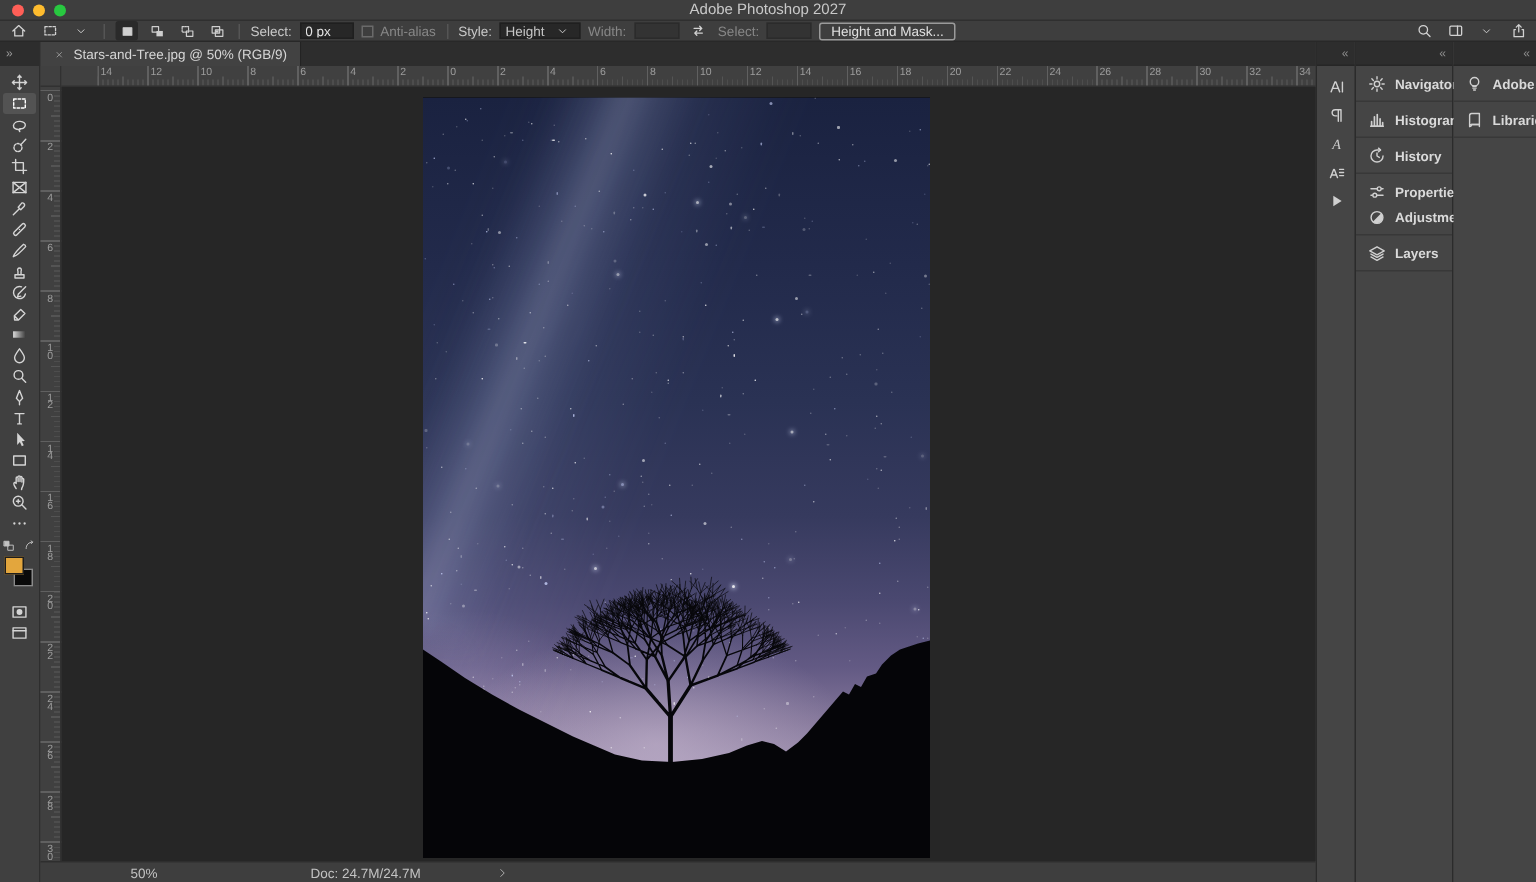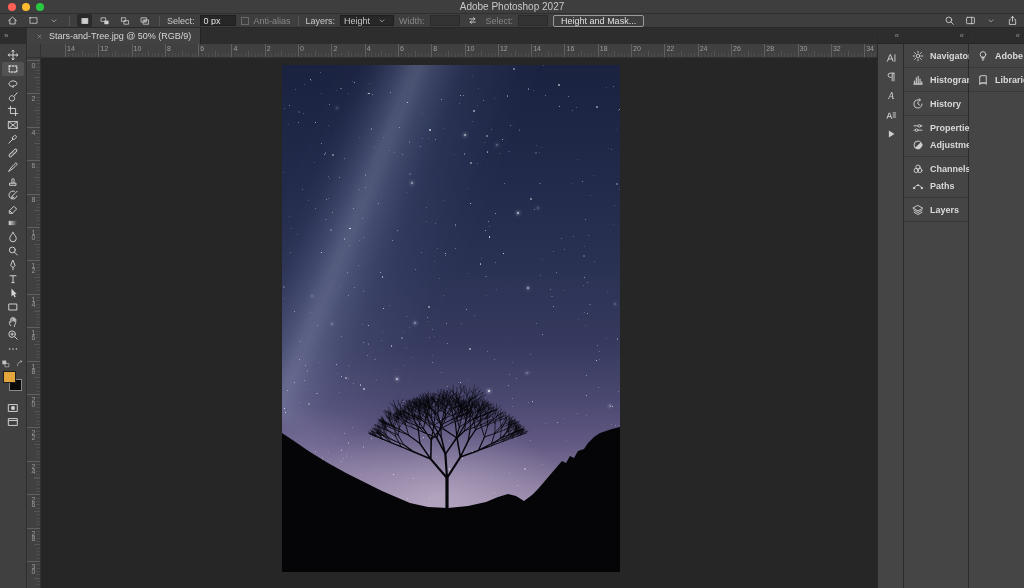--- a/index.html
+++ b/index.html
@@ -165,21 +165,21 @@
           <rect x="5" y="5.5" width="7" height="6"></rect>
           <rect x="5.5" y="6" width="2.5" height="2" fill="currentColor" stroke="none"></rect>
         </svg>
       </span>
     <span class="osep"></span>
     <span class="olabel">Select:</span>
     <input class="oinput" style="width: 36px;" value="0 px">
     <span class="ocheck"></span>
     <span class="olabel dim">Anti-alias</span>
     <span class="osep"></span>
-    <span class="olabel">Layers:</span>
+    <span class="olabel">Style:</span>
     <span class="odrop">
       <span>Height</span>
       <span class="oicon small">
           <svg viewBox="0 0 14 14" fill="none" stroke="currentColor" stroke-width="1.1" stroke-linecap="round" stroke-linejoin="round">
             <path d="M3.5 5 7 8.5 10.5 5"></path>
           </svg>
         </span>
     </span>
     <span class="olabel dim">Width:</span>
     <input class="oinput dis" style="width: 30px;" value="">
@@ -882,20 +882,29 @@
                 <path d="M132.0 387.1L119.2 381.8M132.0 387.1L121.5 379.6M138.0 378.6L126.6 370.2M138.0 378.6L136.3 364.8M149.2 374.9L141.4 363.7M149.2 374.9L151.9 360.5M149.2 374.9L158.7 363.8M154.8 372.8L141.9 367.5M154.8 372.8L148.1 361.7M154.8 372.8L159.3 359.7M159.3 372.4L152.4 361.6M159.3 372.4L158.7 360.1M173.3 374.7L177.4 362.4M173.3 374.7L182.6 365.8M175.0 372.9L163.0 365.1M175.0 372.9L173.4 358.0M175.0 372.9L182.8 360.1M186.2 375.9L188.4 362.7M186.2 375.9L193.5 364.8M196.4 385.4L202.5 372.1M196.4 385.4L209.4 378.7M196.4 385.4L209.4 380.7" stroke="#07070b" stroke-width="1.2" stroke-linecap="round" fill="none"></path>
                 <path d="M119.2 381.8L108.8 377.5M119.2 381.8L108.7 377.5M119.2 381.8L113.6 371.3M121.5 379.6L112.3 375.8M121.5 379.6L116.0 370.0M126.6 370.2L116.5 366.1M126.6 370.2L117.9 364.4M126.6 370.2L123.3 358.6M136.3 364.8L132.1 354.7M136.3 364.8L138.3 354.8M141.4 363.7L131.1 359.4M141.4 363.7L135.8 354.9M141.4 363.7L144.0 352.4M151.9 360.5L147.3 350.1M151.9 360.5L153.1 349.6M151.9 360.5L162.3 353.2M158.7 363.8L163.4 354.0M158.7 363.8L168.5 358.4M141.9 367.5L131.6 363.2M141.9 367.5L135.1 359.6M148.1 361.7L139.2 354.6M148.1 361.7L145.2 350.6M159.3 359.7L155.8 349.7M159.3 359.7L161.7 348.1M159.3 359.7L169.1 354.9M152.4 361.6L145.3 353.5M152.4 361.6L149.4 352.2M158.7 360.1L155.5 350.2M158.7 360.1L163.2 350.6M177.4 362.4L174.9 352.9M177.4 362.4L179.4 352.6M177.4 362.4L186.4 355.9M182.6 365.8L184.0 355.3M182.6 365.8L190.5 359.1M182.6 365.8L191.9 362.4M163.0 365.1L152.5 360.8M163.0 365.1L155.8 355.2M173.4 358.0L170.1 347.0M173.4 358.0L176.6 346.0M182.8 360.1L185.0 347.2M182.8 360.1L192.8 353.1M188.4 362.7L188.0 351.8M188.4 362.7L194.4 353.8M193.5 364.8L191.4 354.1M193.5 364.8L198.3 356.0M193.5 364.8L203.2 360.5M202.5 372.1L198.8 360.4M202.5 372.1L205.7 360.8M202.5 372.1L213.5 368.1M209.4 378.7L213.0 367.5M209.4 378.7L220.3 372.5M209.4 378.7L219.8 374.9M209.4 380.7L218.5 372.9M209.4 380.7L220.7 376.5" stroke="#07070b" stroke-width="0.9" stroke-linecap="round" fill="none"></path>
                 <path d="M108.8 377.5L100.3 374.0M108.8 377.5L99.8 373.8M108.8 377.5L104.2 370.1M108.7 377.5L100.1 373.9M108.7 377.5L101.8 371.2M113.6 371.3L105.5 365.5M113.6 371.3L112.4 361.8M112.3 375.8L104.8 372.7M112.3 375.8L105.9 371.7M116.0 370.0L108.4 366.8M116.0 370.0L111.0 362.0M116.0 370.0L117.8 361.5M116.5 366.1L108.4 362.7M116.5 366.1L109.9 359.7M117.9 364.4L110.3 361.3M117.9 364.4L110.3 360.9M117.9 364.4L114.3 356.3M123.3 358.6L115.6 352.2M123.3 358.6L119.0 349.3M123.3 358.6L126.8 349.3M132.1 354.7L124.6 351.6M132.1 354.7L129.9 346.8M132.1 354.7L133.2 345.4M138.3 354.8L137.6 346.8M138.3 354.8L142.5 347.3M131.1 359.4L123.3 356.2M131.1 359.4L124.7 353.3M135.8 354.9L127.9 351.7M135.8 354.9L131.1 347.2M135.8 354.9L137.6 346.1M144.0 352.4L142.3 343.0M144.0 352.4L146.5 343.6M144.0 352.4L151.9 348.2M147.3 350.1L138.8 344.9M147.3 350.1L143.9 341.4M147.3 350.1L147.7 340.9M153.1 349.6L147.8 342.1M153.1 349.6L154.0 340.9M153.1 349.6L158.6 343.3M162.3 353.2L167.6 344.2M162.3 353.2L171.1 350.0M163.4 354.0L163.0 345.5M163.4 354.0L168.8 346.9M168.5 358.4L175.6 352.4M168.5 358.4L177.0 355.3M131.6 363.2L123.1 359.7M131.6 363.2L125.7 357.1M135.1 359.6L128.3 355.0M135.1 359.6L130.7 351.7M139.2 354.6L131.1 351.3M139.2 354.6L131.0 350.0M139.2 354.6L136.9 345.3M145.2 350.6L139.8 343.9M145.2 350.6L146.4 341.6M155.8 349.7L149.7 343.5M155.8 349.7L156.0 341.0M161.7 348.1L160.1 338.6M161.7 348.1L165.9 339.6M169.1 354.9L173.7 347.8M169.1 354.9L177.1 351.0M169.1 354.9L177.9 351.7M145.3 353.5L138.5 348.3M145.3 353.5L143.6 344.8M149.4 352.2L144.6 345.3M149.4 352.2L149.5 344.2M155.5 350.2L149.8 344.7M155.5 350.2L156.5 342.6M163.2 350.6L163.9 342.1M163.2 350.6L169.4 343.8M174.9 352.9L167.8 349.6M174.9 352.9L172.7 345.4M174.9 352.9L178.7 346.5M179.4 352.6L179.3 345.0M179.4 352.6L182.9 345.7M186.4 355.9L191.6 348.5M186.4 355.9L195.5 352.5M184.0 355.3L180.5 347.9M184.0 355.3L186.0 347.1M184.0 355.3L189.0 348.4M190.5 359.1L194.0 352.2M190.5 359.1L197.7 355.1M191.9 362.4L198.3 357.1M191.9 362.4L199.3 359.7M152.5 360.8L143.9 357.2M152.5 360.8L144.9 355.3M155.8 355.2L147.6 350.1M155.8 355.2L152.4 346.5M170.1 347.0L162.6 340.3M170.1 347.0L167.5 337.9M170.1 347.0L173.6 339.1M176.6 346.0L175.9 335.4M176.6 346.0L182.8 338.3M185.0 347.2L178.2 338.7M185.0 347.2L187.6 336.1M185.0 347.2L191.1 338.8M192.8 353.1L198.1 345.1M192.8 353.1L201.4 350.0M188.0 351.8L184.7 343.1M188.0 351.8L189.7 343.1M194.4 353.8L197.3 345.5M194.4 353.8L202.3 349.2M191.4 354.1L186.9 347.4M191.4 354.1L189.5 344.8M191.4 354.1L195.9 347.1M198.3 356.0L198.4 347.5M198.3 356.0L204.8 351.3M203.2 360.5L210.5 355.6M203.2 360.5L211.4 357.5M198.8 360.4L194.1 352.0M198.8 360.4L198.7 350.1M205.7 360.8L205.1 351.3M205.7 360.8L211.6 353.4M213.5 368.1L220.0 362.3M213.5 368.1L222.4 364.9M213.0 367.5L213.1 358.6M213.0 367.5L219.5 360.3M220.3 372.5L225.9 364.5M220.3 372.5L229.2 369.3M219.8 374.9L224.6 366.7M219.8 374.9L228.5 370.8M219.8 374.9L228.4 371.8M218.5 372.9L219.3 363.2M218.5 372.9L225.9 366.8M218.5 372.9L227.0 369.8M220.7 376.5L226.6 369.2M220.7 376.5L230.1 371.7M220.7 376.5L230.2 373.1" stroke="#07070b" stroke-width="0.7" stroke-linecap="round" fill="none"></path>
                 <path d="M100.3 374.0L93.0 371.0M100.3 374.0L93.9 370.0M100.3 374.0L96.8 367.7M99.8 373.8L92.7 370.9M99.8 373.8L92.7 369.4M99.8 373.8L96.2 366.7M104.2 370.1L98.1 365.9M104.2 370.1L100.6 363.7M104.2 370.1L104.1 362.7M100.1 373.9L93.4 371.2M100.1 373.9L96.0 368.3M101.8 371.2L95.3 368.6M101.8 371.2L95.6 366.0M101.8 371.2L102.4 363.7M105.5 365.5L98.4 362.6M105.5 365.5L101.1 358.4M112.4 361.8L109.7 353.9M112.4 361.8L115.2 354.4M104.8 372.7L98.9 370.3M104.8 372.7L99.3 368.7M105.9 371.7L100.2 369.4M105.9 371.7L100.8 367.6M108.4 366.8L102.4 364.4M108.4 366.8L103.0 362.6M111.0 362.0L103.7 359.0M111.0 362.0L108.3 355.4M111.0 362.0L113.0 355.1M117.8 361.5L116.0 354.7M117.8 361.5L122.4 355.8M108.4 362.7L101.9 360.1M108.4 362.7L102.2 358.5M109.9 359.7L102.9 356.8M109.9 359.7L107.0 352.5M110.3 361.3L103.7 358.6M110.3 361.3L104.4 357.7M110.3 361.3L107.5 355.6M110.3 360.9L103.7 358.2M110.3 360.9L103.6 358.1M110.3 360.9L107.5 354.4M114.3 356.3L108.8 350.8M114.3 356.3L114.0 349.0M115.6 352.2L108.0 349.1M115.6 352.2L109.1 347.9M115.6 352.2L114.2 344.5M119.0 349.3L113.9 342.2M119.0 349.3L118.2 341.0M126.8 349.3L126.2 341.5M126.8 349.3L131.4 343.1M124.6 351.6L118.6 349.2M124.6 351.6L118.9 347.6M129.9 346.8L124.9 342.3M129.9 346.8L128.0 340.3M129.9 346.8L132.4 341.1M133.2 345.4L129.3 339.4M133.2 345.4L134.6 338.3M133.2 345.4L139.1 340.0M137.6 346.8L134.5 341.3M137.6 346.8L138.2 340.1M142.5 347.3L143.7 340.5M142.5 347.3L147.6 343.2M123.3 356.2L116.8 353.5M123.3 356.2L118.6 351.1M124.7 353.3L118.0 350.5M124.7 353.3L121.9 347.2M127.9 351.7L121.5 349.0M127.9 351.7L123.6 346.3M131.1 347.2L126.0 342.8M131.1 347.2L129.4 340.6M137.6 346.1L135.1 339.8M137.6 346.1L138.1 339.0M137.6 346.1L142.5 340.7M142.3 343.0L134.8 339.2M142.3 343.0L140.8 335.3M142.3 343.0L146.5 337.1M146.5 343.6L146.5 335.6M146.5 343.6L150.7 337.9M151.9 348.2L156.3 342.4M151.9 348.2L158.3 345.8M138.8 344.9L131.2 341.7M138.8 344.9L134.3 338.8M143.9 341.4L138.7 336.3M143.9 341.4L142.2 334.1M147.7 340.9L146.1 333.2M147.7 340.9L150.7 334.0M147.8 342.1L141.5 339.2M147.8 342.1L145.7 335.3M154.0 340.9L151.4 334.2M154.0 340.9L157.0 334.7M158.6 343.3L159.0 336.9M158.6 343.3L162.1 337.7M158.6 343.3L164.8 341.1M167.6 344.2L167.7 336.2M167.6 344.2L171.7 336.5M167.6 344.2L175.6 341.2M171.1 350.0L175.9 344.3M171.1 350.0L177.9 347.5M171.1 350.0L177.7 347.6M163.0 345.5L161.3 339.2M163.0 345.5L165.2 338.8M168.8 346.9L170.8 339.6M168.8 346.9L174.4 342.2M175.6 352.4L178.7 345.2M175.6 352.4L182.4 349.9M177.0 355.3L182.7 351.3M177.0 355.3L184.4 352.6M123.1 359.7L116.0 356.8M123.1 359.7L117.1 354.8M125.7 357.1L120.0 353.6M125.7 357.1L122.3 351.2M128.3 355.0L122.2 352.5M128.3 355.0L122.6 350.5M128.3 355.0L126.5 348.7M130.7 351.7L124.9 347.9M130.7 351.7L129.8 344.4M131.1 351.3L125.0 348.8M131.1 351.3L124.4 348.5M131.1 351.3L127.6 345.6M131.0 350.0L123.5 346.9M131.0 350.0L126.0 344.4M136.9 345.3L132.9 339.0M136.9 345.3L137.1 338.1M139.8 343.9L134.6 340.0M139.8 343.9L138.1 337.2M146.4 341.6L144.4 335.0M146.4 341.6L149.2 334.6M149.7 343.5L143.2 340.8M149.7 343.5L146.1 338.1M156.0 341.0L152.4 335.6M156.0 341.0L156.0 334.3M156.0 341.0L160.5 335.1M160.1 338.6L157.5 330.8M160.1 338.6L161.7 330.6M165.9 339.6L164.4 332.0M165.9 339.6L168.3 332.9M165.9 339.6L172.4 335.0M173.7 347.8L173.8 341.1M173.7 347.8L177.6 341.8M173.7 347.8L180.4 345.3M177.1 351.0L179.2 344.6M177.1 351.0L183.3 347.8M177.1 351.0L183.6 348.7M177.9 351.7L180.5 344.5M177.9 351.7L184.7 348.0M177.9 351.7L185.2 349.0M138.5 348.3L132.2 345.8M138.5 348.3L133.9 343.1M143.6 344.8L139.4 339.3M143.6 344.8L145.7 337.5M144.6 345.3L138.8 342.1M144.6 345.3L142.2 339.1M149.5 344.2L145.5 338.4M149.5 344.2L150.1 338.2M149.5 344.2L154.7 339.6M149.8 344.7L143.5 342.1M149.8 344.7L146.9 338.8M156.5 342.6L153.4 336.7M156.5 342.6L157.0 336.1M156.5 342.6L159.9 337.0M163.9 342.1L162.8 335.3M163.9 342.1L165.1 335.9M169.4 343.8L170.2 336.6M169.4 343.8L173.4 338.0M169.4 343.8L176.2 341.3M167.8 349.6L162.1 347.3M167.8 349.6L163.6 345.1M172.7 345.4L169.1 340.3M172.7 345.4L173.5 339.0M178.7 346.5L178.8 340.8M178.7 346.5L183.1 342.6M179.3 345.0L177.7 339.5M179.3 345.0L181.6 338.9M182.9 345.7L181.4 339.3M182.9 345.7L185.7 340.7M182.9 345.7L188.7 343.6M191.6 348.5L192.8 341.6M191.6 348.5L197.2 344.0M195.5 352.5L201.3 346.9M195.5 352.5L202.8 349.9M180.5 347.9L176.0 343.7M180.5 347.9L179.9 340.9M186.0 347.1L184.3 340.4M186.0 347.1L189.7 342.1M189.0 348.4L188.3 341.3M189.0 348.4L193.0 342.3M189.0 348.4L195.4 346.0M194.0 352.2L195.8 345.7M194.0 352.2L198.3 348.1M197.7 355.1L202.4 350.1M197.7 355.1L203.7 352.9M198.3 357.1L201.1 350.8M198.3 357.1L203.7 354.0M199.3 359.7L204.9 356.2M199.3 359.7L205.2 357.5M143.9 357.2L136.5 354.2M143.9 357.2L138.8 352.0M144.9 355.3L137.5 352.2M144.9 355.3L140.6 349.5M147.6 350.1L140.0 347.0M147.6 350.1L142.1 344.5M152.4 346.5L146.1 341.5M152.4 346.5L149.5 339.7M152.4 346.5L153.6 339.6M162.6 340.3L154.9 337.2M162.6 340.3L155.9 335.4M162.6 340.3L162.4 332.9M167.5 337.9L162.0 332.8M167.5 337.9L166.5 330.5M167.5 337.9L171.0 330.9M173.6 339.1L174.7 332.7M173.6 339.1L176.9 333.5M175.9 335.4L171.5 327.4M175.9 335.4L179.0 327.2M182.8 338.3L185.3 330.0M182.8 338.3L189.2 334.2M178.2 338.7L171.0 333.1M178.2 338.7L174.3 330.3M187.6 336.1L182.8 327.7M187.6 336.1L191.2 327.3M187.6 336.1L194.7 331.0M191.1 338.8L193.0 330.5M191.1 338.8L197.4 333.2M198.1 345.1L200.5 338.0M198.1 345.1L204.2 341.2M201.4 350.0L208.2 346.3M201.4 350.0L209.0 347.2M184.7 343.1L178.7 339.4M184.7 343.1L181.1 336.3M184.7 343.1L187.9 336.3M189.7 343.1L189.0 336.5M189.7 343.1L192.9 336.7M197.3 345.5L196.3 339.0M197.3 345.5L200.9 340.1M202.3 349.2L207.2 344.4M202.3 349.2L208.8 346.8M186.9 347.4L182.0 343.6M186.9 347.4L184.7 341.5M189.5 344.8L187.1 338.2M189.5 344.8L190.7 337.7M195.9 347.1L193.9 341.1M195.9 347.1L199.9 340.9M195.9 347.1L202.3 344.4M198.4 347.5L197.0 340.2M198.4 347.5L201.7 342.0M204.8 351.3L209.0 346.8M204.8 351.3L210.6 349.2M210.5 355.6L215.4 350.7M210.5 355.6L217.2 353.2M211.4 357.5L217.1 353.0M211.4 357.5L218.7 354.8M194.1 352.0L189.5 346.5M194.1 352.0L193.5 344.6M198.7 350.1L194.8 342.6M198.7 350.1L202.1 342.5M205.1 351.3L202.3 344.3M205.1 351.3L206.5 343.3M211.6 353.4L214.5 345.6M211.6 353.4L217.9 349.5M220.0 362.3L224.0 356.0M220.0 362.3L226.7 359.8M222.4 364.9L228.6 359.8M222.4 364.9L229.4 362.3M213.1 358.6L210.4 352.0M213.1 358.6L214.4 351.8M219.5 360.3L223.3 353.8M219.5 360.3L227.0 357.6M225.9 364.5L227.5 356.4M225.9 364.5L231.3 358.9M229.2 369.3L233.9 362.9M229.2 369.3L235.9 366.2M229.2 369.3L236.6 366.6M224.6 366.7L227.4 358.9M224.6 366.7L229.4 360.8M228.5 370.8L234.1 366.1M228.5 370.8L235.8 368.1M228.4 371.8L233.8 366.5M228.4 371.8L235.4 369.2M219.3 363.2L218.2 355.4M219.3 363.2L223.4 356.7M225.9 366.8L228.9 359.6M225.9 366.8L231.9 361.3M225.9 366.8L232.8 364.3M227.0 369.8L233.3 366.5M227.0 369.8L233.5 367.5M226.6 369.2L226.8 362.0M226.6 369.2L231.1 363.6M226.6 369.2L234.1 366.4M230.1 371.7L234.0 363.5M230.1 371.7L237.2 367.3M230.1 371.7L238.7 368.6M230.2 373.1L233.2 365.5M230.2 373.1L238.2 370.1M230.2 373.1L237.3 370.5" stroke="#07070b" stroke-width="0.55" stroke-linecap="round" fill="none"></path>
                 <path d="M93.0 371.0L87.3 368.7M93.0 371.0L87.8 368.3M93.0 371.0L90.6 364.9M93.9 370.0L88.5 367.8M93.9 370.0L90.2 365.8M96.8 367.7L92.9 363.0M96.8 367.7L95.6 362.1M92.7 370.9L86.9 368.5M92.7 370.9L86.7 368.0M92.7 370.9L89.2 365.6M92.7 369.4L86.4 366.8M92.7 369.4L87.7 364.7M96.2 366.7L91.1 362.2M96.2 366.7L95.6 360.0M98.1 365.9L92.5 363.5M98.1 365.9L95.8 360.6M100.6 363.7L95.1 360.2M100.6 363.7L99.8 358.1M104.1 362.7L102.1 356.5M104.1 362.7L106.8 356.8M93.4 371.2L88.5 369.1M93.4 371.2L88.7 368.5M96.0 368.3L90.6 366.1M96.0 368.3L92.3 363.7M96.0 368.3L97.2 362.7M95.3 368.6L89.8 366.3M95.3 368.6L89.7 366.2M95.3 368.6L92.1 364.0M95.6 366.0L89.4 363.4M95.6 366.0L92.8 359.9M102.4 363.7L101.6 357.6M102.4 363.7L104.4 357.7M98.4 362.6L92.3 360.1M98.4 362.6L93.3 359.5M98.4 362.6L95.6 357.0M101.1 358.4L95.8 353.9M101.1 358.4L100.3 351.6M109.7 353.9L104.0 350.1M109.7 353.9L108.3 346.9M109.7 353.9L112.8 348.2M115.2 354.4L116.6 347.5M115.2 354.4L118.5 349.2M98.9 370.3L94.2 368.3M98.9 370.3L95.0 367.1M99.3 368.7L94.6 366.8M99.3 368.7L94.8 365.0M99.3 368.7L98.1 363.2M100.2 369.4L95.4 367.4M100.2 369.4L96.0 367.2M100.2 369.4L96.9 365.2M100.8 367.6L95.7 365.5M100.8 367.6L98.0 363.5M102.4 364.4L97.3 362.3M102.4 364.4L97.4 361.9M102.4 364.4L100.3 359.4M103.0 362.6L97.7 360.4M103.0 362.6L98.3 359.1M103.0 362.6L101.8 357.1M103.7 359.0L97.4 356.4M103.7 359.0L98.9 354.4M108.3 355.4L104.1 351.5M108.3 355.4L108.5 349.2M113.0 355.1L111.9 349.1M113.0 355.1L115.8 350.5M116.0 354.7L112.1 350.2M116.0 354.7L116.2 349.0M122.4 355.8L124.3 349.9M122.4 355.8L127.6 352.9M101.9 360.1L97.1 358.1M101.9 360.1L98.5 356.1M102.2 358.5L96.2 356.0M102.2 358.5L97.8 354.3M102.2 358.5L100.9 352.9M102.9 356.8L97.4 354.5M102.9 356.8L97.3 354.5M102.9 356.8L98.8 351.5M107.0 352.5L102.8 348.2M107.0 352.5L106.5 346.6M103.7 358.6L98.0 356.2M103.7 358.6L99.7 354.1M104.4 357.7L99.0 355.5M104.4 357.7L101.4 353.5M107.5 355.6L104.4 351.7M107.5 355.6L106.7 350.5M103.7 358.2L98.0 355.8M103.7 358.2L99.3 353.8M103.6 358.1L98.4 356.0M103.6 358.1L99.7 353.4M107.5 354.4L103.4 349.9M107.5 354.4L107.3 348.3M108.8 350.8L103.7 347.7M108.8 350.8L106.1 345.2M114.0 349.0L111.4 343.3M114.0 349.0L116.1 343.7M108.0 349.1L101.3 346.4M108.0 349.1L102.7 345.6M109.1 347.9L103.3 345.4M109.1 347.9L106.3 342.0M114.2 344.5L109.7 339.9M114.2 344.5L112.3 338.7M114.2 344.5L116.8 338.4M113.9 342.2L107.6 338.1M113.9 342.2L111.2 335.2M118.2 341.0L115.7 335.0M118.2 341.0L120.7 334.4M126.2 341.5L124.2 335.2M126.2 341.5L127.3 335.5M131.4 343.1L131.5 337.2M131.4 343.1L136.2 338.4M131.4 343.1L137.5 340.9M118.6 349.2L113.9 347.2M118.6 349.2L113.9 347.2M118.6 349.2L116.0 344.1M118.9 347.6L113.7 345.5M118.9 347.6L115.7 343.5M124.9 342.3L120.4 340.4M124.9 342.3L121.8 337.4M128.0 340.3L124.7 336.4M128.0 340.3L127.7 335.2M132.4 341.1L130.6 336.2M132.4 341.1L134.6 336.8M132.4 341.1L137.1 339.1M129.3 339.4L125.0 335.5M129.3 339.4L127.3 334.3M134.6 338.3L131.9 333.3M134.6 338.3L135.4 332.8M134.6 338.3L139.4 334.5M139.1 340.0L143.0 334.6M139.1 340.0L145.6 337.7M134.5 341.3L131.0 337.5M134.5 341.3L133.6 336.2M138.2 340.1L135.6 335.7M138.2 340.1L137.7 334.3M138.2 340.1L141.8 336.0M143.7 340.5L141.4 335.2M143.7 340.5L143.8 334.7M143.7 340.5L147.8 336.7M147.6 343.2L151.2 339.4M147.6 343.2L152.6 341.3M116.8 353.5L111.3 351.2M116.8 353.5L111.8 350.8M116.8 353.5L114.9 348.2M118.6 351.1L113.0 348.8M118.6 351.1L114.8 346.4M118.6 351.1L118.1 345.6M118.0 350.5L112.5 348.3M118.0 350.5L112.5 347.7M118.0 350.5L115.2 345.1M121.9 347.2L116.6 345.0M121.9 347.2L119.6 342.4M121.9 347.2L123.2 342.3M121.5 349.0L116.0 346.7M121.5 349.0L117.1 345.8M123.6 346.3L118.7 342.9M123.6 346.3L122.4 340.7M126.0 342.8L121.2 340.5M126.0 342.8L123.6 338.1M129.4 340.6L126.5 335.6M129.4 340.6L130.5 335.4M135.1 339.8L131.0 336.1M135.1 339.8L135.1 334.6M138.1 339.0L136.8 333.8M138.1 339.0L141.1 334.2M142.5 340.7L145.5 335.0M142.5 340.7L148.3 337.8M134.8 339.2L128.9 336.8M134.8 339.2L130.5 333.9M140.8 335.3L137.9 329.4M140.8 335.3L141.6 329.2M146.5 337.1L147.3 331.4M146.5 337.1L151.1 333.5M146.5 335.6L142.5 331.2M146.5 335.6L145.6 328.9M146.5 335.6L150.1 330.8M150.7 337.9L149.9 332.5M150.7 337.9L153.6 332.6M150.7 337.9L156.4 335.8M156.3 342.4L156.2 336.3M156.3 342.4L160.1 338.4M156.3 342.4L162.1 340.4M158.3 345.8L162.5 341.7M158.3 345.8L163.6 343.9M131.2 341.7L124.7 339.0M131.2 341.7L126.8 336.4M134.3 338.8L129.4 334.6M134.3 338.8L132.9 333.2M138.7 336.3L133.1 334.0M138.7 336.3L134.6 332.1M138.7 336.3L137.0 331.0M142.2 334.1L137.7 329.7M142.2 334.1L140.4 328.4M142.2 334.1L144.9 328.8M146.1 333.2L142.4 327.6M146.1 333.2L146.6 326.6M150.7 334.0L150.3 328.2M150.7 334.0L154.4 328.8M141.5 339.2L136.4 337.0M141.5 339.2L138.1 335.1M145.7 335.3L142.6 330.2M145.7 335.3L145.0 329.8M151.4 334.2L148.2 329.7M151.4 334.2L152.1 328.2M157.0 334.7L157.5 329.0M157.0 334.7L160.6 330.6M159.0 336.9L156.9 332.4M159.0 336.9L160.8 331.7M162.1 337.7L163.8 332.9M162.1 337.7L166.4 335.2M164.8 341.1L167.1 336.5M164.8 341.1L169.5 338.7M164.8 341.1L170.1 339.1M167.7 336.2L164.6 330.6M167.7 336.2L169.0 329.9M171.7 336.5L171.9 329.2M171.7 336.5L177.9 332.0M175.6 341.2L180.0 336.6M175.6 341.2L182.0 338.9M175.9 344.3L179.0 338.7M175.9 344.3L180.7 340.3M177.9 347.5L181.8 342.8M177.9 347.5L183.8 345.3M177.7 347.6L180.5 342.6M177.7 347.6L183.1 345.6M177.7 347.6L183.1 345.6M161.3 339.2L157.2 335.4M161.3 339.2L160.8 334.0M161.3 339.2L162.7 334.2M165.2 338.8L165.8 332.9M165.2 338.8L167.8 333.3M170.8 339.6L167.3 335.0M170.8 339.6L172.3 334.2M170.8 339.6L175.1 335.9M174.4 342.2L176.6 337.1M174.4 342.2L179.4 339.7M178.7 345.2L177.6 338.7M178.7 345.2L180.9 339.7M178.7 345.2L183.6 341.7M182.4 349.9L187.0 346.2M182.4 349.9L187.8 347.9M182.7 351.3L186.2 346.7M182.7 351.3L187.8 349.4M184.4 352.6L187.1 347.4M184.4 352.6L190.5 349.8M184.4 352.6L190.9 350.2M116.0 356.8L110.0 354.3M116.0 356.8L111.1 352.8M117.1 354.8L110.9 352.2M117.1 354.8L114.3 348.9M120.0 353.6L115.1 351.5M120.0 353.6L115.4 351.0M120.0 353.6L117.4 348.8M122.3 351.2L118.6 347.4M122.3 351.2L121.8 345.7M122.2 352.5L117.0 350.4M122.2 352.5L118.2 348.4M122.6 350.5L117.3 348.4M122.6 350.5L118.8 345.7M126.5 348.7L123.4 344.0M126.5 348.7L127.4 343.2M124.9 347.9L120.1 346.0M124.9 347.9L121.6 343.4M129.8 344.4L125.7 340.3M129.8 344.4L128.1 338.4M129.8 344.4L132.0 338.7M125.0 348.8L120.5 346.9M125.0 348.8L120.9 345.0M124.4 348.5L118.8 346.2M124.4 348.5L119.3 346.0M124.4 348.5L120.5 344.4M127.6 345.6L122.8 343.6M127.6 345.6L125.0 340.4M127.6 345.6L126.9 340.2M123.5 346.9L117.8 344.5M123.5 346.9L118.5 342.5M126.0 344.4L120.6 342.2M126.0 344.4L122.1 340.4M126.0 344.4L125.1 338.6M132.9 339.0L128.4 335.8M132.9 339.0L131.5 333.1M137.1 338.1L134.4 332.6M137.1 338.1L140.1 333.2M134.6 340.0L129.4 337.8M134.6 340.0L129.7 337.4M134.6 340.0L134.1 334.4M138.1 337.2L135.1 332.5M138.1 337.2L139.6 332.0M144.4 335.0L140.9 331.1M144.4 335.0L144.6 329.9M149.2 334.6L148.3 328.2M149.2 334.6L153.3 329.8M143.2 340.8L138.0 338.6M143.2 340.8L139.0 337.2M146.1 338.1L141.2 335.3M146.1 338.1L142.5 333.9M146.1 338.1L146.1 333.1M152.4 335.6L148.0 332.6M152.4 335.6L151.0 330.9M156.0 334.3L154.4 329.1M156.0 334.3L158.9 329.1M160.5 335.1L160.3 329.6M160.5 335.1L164.6 330.8M160.5 335.1L166.1 333.1M157.5 330.8L151.4 328.2M157.5 330.8L155.5 324.8M157.5 330.8L159.6 324.9M161.7 330.6L158.7 324.2M161.7 330.6L162.0 324.1M161.7 330.6L166.5 325.3M164.4 332.0L161.7 326.1M164.4 332.0L165.0 326.1M168.3 332.9L167.2 327.3M168.3 332.9L172.0 328.9M172.4 335.0L175.2 329.7M172.4 335.0L178.6 332.6M173.8 341.1L171.8 336.1M173.8 341.1L176.3 336.4M177.6 341.8L178.9 336.5M177.6 341.8L182.1 337.7M180.4 345.3L183.7 340.5M180.4 345.3L185.5 343.5M180.4 345.3L185.9 343.3M179.2 344.6L176.4 339.4M179.2 344.6L180.3 338.9M179.2 344.6L183.8 341.0M183.3 347.8L185.2 342.4M183.3 347.8L188.8 345.2M183.3 347.8L188.6 345.9M183.6 348.7L188.0 345.3M183.6 348.7L188.7 346.8M180.5 344.5L177.6 339.1M180.5 344.5L183.5 338.7M180.5 344.5L185.4 340.3M184.7 348.0L187.3 342.8M184.7 348.0L190.1 345.8M184.7 348.0L190.4 345.9M185.2 349.0L190.2 344.7M185.2 349.0L190.8 347.0M132.2 345.8L126.9 343.5M132.2 345.8L127.9 343.3M132.2 345.8L129.7 341.0M133.9 343.1L129.2 341.1M133.9 343.1L132.6 337.6M139.4 339.3L135.3 336.1M139.4 339.3L137.9 333.6M145.7 337.5L145.8 331.7M145.7 337.5L149.1 332.6M138.8 342.1L134.2 340.2M138.8 342.1L135.4 337.5M142.2 339.1L138.5 334.6M142.2 339.1L141.2 334.0M145.5 338.4L141.1 334.2M145.5 338.4L143.8 332.8M150.1 338.2L149.3 333.6M150.1 338.2L151.9 333.6M154.7 339.6L157.3 334.8M154.7 339.6L159.4 337.5M143.5 342.1L138.1 339.9M143.5 342.1L138.5 339.1M143.5 342.1L142.0 337.2M146.9 338.8L143.4 334.9M146.9 338.8L146.8 333.8M153.4 336.7L149.5 332.4M153.4 336.7L152.1 331.8M157.0 336.1L153.6 332.3M157.0 336.1L156.6 330.4M157.0 336.1L160.9 331.9M159.9 337.0L159.9 332.1M159.9 337.0L161.9 332.5M159.9 337.0L164.5 335.3M162.8 335.3L159.6 331.2M162.8 335.3L163.7 329.6M165.1 335.9L164.2 330.6M165.1 335.9L167.7 331.8M170.2 336.6L168.5 330.9M170.2 336.6L170.3 330.9M170.2 336.6L173.4 331.5M173.4 338.0L174.8 332.5M173.4 338.0L178.0 334.7M176.2 341.3L179.3 336.7M176.2 341.3L181.7 339.3M176.2 341.3L181.9 339.3M162.1 347.3L157.2 345.3M162.1 347.3L157.9 344.1M163.6 345.1L158.6 343.1M163.6 345.1L160.2 341.8M163.6 345.1L163.8 340.3M169.1 340.3L164.7 337.4M169.1 340.3L166.8 335.9M173.5 339.0L171.2 334.8M173.5 339.0L174.5 333.8M173.5 339.0L176.9 335.3M178.8 340.8L176.1 337.2M178.8 340.8L179.1 336.3M178.8 340.8L181.0 336.4M183.1 342.6L184.7 338.0M183.1 342.6L187.5 341.0M177.7 339.5L174.8 336.3M177.7 339.5L177.8 334.6M181.6 338.9L182.1 333.9M181.6 338.9L185.4 334.6M181.4 339.3L178.7 335.2M181.4 339.3L182.0 334.5M185.7 340.7L186.1 336.1M185.7 340.7L188.1 336.9M185.7 340.7L190.3 338.9M188.7 343.6L191.2 338.7M188.7 343.6L192.9 341.4M188.7 343.6L193.5 341.9M192.8 341.6L192.3 336.3M192.8 341.6L195.7 336.5M197.2 344.0L200.9 339.3M197.2 344.0L202.8 342.0M201.3 346.9L204.4 341.8M201.3 346.9L206.9 343.5M202.8 349.9L207.0 345.0M202.8 349.9L208.7 347.7M176.0 343.7L171.7 341.4M176.0 343.7L173.7 339.3M179.9 340.9L176.1 336.6M179.9 340.9L179.4 335.2M179.9 340.9L182.5 336.1M184.3 340.4L181.6 335.3M184.3 340.4L184.8 335.0M189.7 342.1L191.1 337.3M189.7 342.1L193.9 339.5M188.3 341.3L186.0 336.4M188.3 341.3L190.6 335.6M193.0 342.3L194.0 337.0M193.0 342.3L198.5 339.4M195.4 346.0L198.1 340.9M195.4 346.0L200.6 344.2M195.4 346.0L200.5 344.2M195.8 345.7L196.1 340.1M195.8 345.7L198.5 341.5M198.3 348.1L198.8 343.1M198.3 348.1L201.2 344.5M198.3 348.1L203.2 346.3M202.4 350.1L204.2 345.1M202.4 350.1L207.4 347.6M203.7 352.9L207.0 348.7M203.7 352.9L208.1 350.9M203.7 352.9L208.6 351.1M201.1 350.8L200.9 345.0M201.1 350.8L204.7 346.1M203.7 354.0L206.3 349.6M203.7 354.0L208.0 351.2M203.7 354.0L208.0 352.4M204.9 356.2L208.1 351.9M204.9 356.2L210.1 354.4M205.2 357.5L209.1 354.2M205.2 357.5L210.0 355.7M136.5 354.2L130.9 351.8M136.5 354.2L132.6 349.1M138.8 352.0L133.7 349.4M138.8 352.0L136.2 347.2M137.5 352.2L131.4 349.7M137.5 352.2L132.1 349.2M137.5 352.2L134.0 346.4M140.6 349.5L135.7 346.4M140.6 349.5L137.8 344.3M140.0 347.0L133.6 344.3M140.0 347.0L135.6 341.8M142.1 344.5L136.5 341.1M142.1 344.5L139.5 338.8M146.1 341.5L139.7 338.8M146.1 341.5L141.6 336.9M146.1 341.5L143.8 335.7M149.5 339.7L144.6 335.7M149.5 339.7L147.0 334.4M149.5 339.7L152.5 334.6M153.6 339.6L152.3 334.3M153.6 339.6L157.3 335.2M154.9 337.2L149.2 334.8M154.9 337.2L149.3 333.3M155.9 335.4L149.7 332.3M155.9 335.4L151.9 330.0M162.4 332.9L158.4 327.9M162.4 332.9L161.7 327.4M162.4 332.9L166.3 327.8M162.0 332.8L156.5 330.6M162.0 332.8L158.7 328.2M166.5 330.5L161.9 326.1M166.5 330.5L164.8 325.2M166.5 330.5L169.7 325.0M171.0 330.9L171.2 324.6M171.0 330.9L175.4 327.0M174.7 332.7L174.2 327.5M174.7 332.7L176.3 328.1M176.9 333.5L177.1 328.3M176.9 333.5L181.2 330.8M171.5 327.4L165.7 322.3M171.5 327.4L171.0 320.5M179.0 327.2L178.6 319.7M179.0 327.2L183.0 320.8M185.3 330.0L183.8 322.9M185.3 330.0L188.1 323.3M185.3 330.0L190.2 325.7M189.2 334.2L192.0 328.3M189.2 334.2L194.8 331.3M189.2 334.2L194.8 332.2M171.0 333.1L164.1 330.3M171.0 333.1L167.6 326.1M174.3 330.3L168.9 325.7M174.3 330.3L175.1 322.4M182.8 327.7L177.8 322.4M182.8 327.7L181.4 320.7M191.2 327.3L192.4 319.8M191.2 327.3L196.8 322.3M194.7 331.0L198.5 324.9M194.7 331.0L201.0 327.5M193.0 330.5L188.4 325.5M193.0 330.5L193.4 323.9M193.0 330.5L198.3 325.3M197.4 333.2L201.4 327.1M197.4 333.2L203.4 329.4M200.5 338.0L199.3 332.4M200.5 338.0L201.7 331.6M200.5 338.0L205.1 334.7M204.2 341.2L206.2 336.0M204.2 341.2L209.1 337.7M204.2 341.2L210.1 339.0M208.2 346.3L212.0 340.8M208.2 346.3L213.9 344.2M209.0 347.2L215.3 343.9M209.0 347.2L215.1 345.0M178.7 339.4L173.4 337.2M178.7 339.4L173.5 336.5M178.7 339.4L175.8 334.2M181.1 336.3L175.4 333.5M181.1 336.3L177.8 330.7M181.1 336.3L182.1 330.2M187.9 336.3L187.8 330.5M187.9 336.3L191.2 331.4M189.0 336.5L187.6 331.4M189.0 336.5L190.6 331.7M192.9 336.7L193.9 331.3M192.9 336.7L197.5 332.7M196.3 339.0L194.2 334.4M196.3 339.0L197.4 334.0M200.9 340.1L202.4 334.7M200.9 340.1L205.0 337.2M207.2 344.4L208.9 339.4M207.2 344.4L211.3 341.1M207.2 344.4L212.7 342.4M208.8 346.8L213.1 343.2M208.8 346.8L213.9 345.0M182.0 343.6L177.2 341.6M182.0 343.6L179.8 339.3M184.7 341.5L180.3 338.9M184.7 341.5L182.8 336.8M184.7 341.5L186.0 336.8M187.1 338.2L182.0 335.6M187.1 338.2L185.8 332.7M187.1 338.2L187.9 332.1M190.7 337.7L186.7 333.4M190.7 337.7L191.2 332.0M190.7 337.7L195.0 334.1M193.9 341.1L189.4 338.4M193.9 341.1L191.9 336.7M193.9 341.1L195.8 336.0M199.9 340.9L198.7 334.8M199.9 340.9L203.5 335.9M199.9 340.9L205.7 338.8M202.3 344.4L206.6 340.5M202.3 344.4L207.9 342.3M197.0 340.2L192.5 336.2M197.0 340.2L196.2 333.7M197.0 340.2L198.6 334.2M201.7 342.0L203.0 337.0M201.7 342.0L205.5 338.5M209.0 346.8L209.2 342.1M209.0 346.8L212.0 342.6M209.0 346.8L213.5 345.2M210.6 349.2L214.1 345.1M210.6 349.2L215.3 347.5M215.4 350.7L216.9 345.4M215.4 350.7L220.5 347.7M217.2 353.2L221.9 349.5M217.2 353.2L222.6 351.2M217.1 353.0L219.9 347.6M217.1 353.0L222.2 350.8M218.7 354.8L221.9 349.5M218.7 354.8L224.5 352.7M218.7 354.8L224.7 352.7M189.5 346.5L184.1 343.9M189.5 346.5L187.9 340.6M193.5 344.6L191.0 339.2M193.5 344.6L195.7 339.1M194.8 342.6L189.4 338.9M194.8 342.6L194.4 335.9M202.1 342.5L199.9 336.0M202.1 342.5L205.5 336.8M202.1 342.5L207.9 340.4M202.3 344.3L197.0 340.3M202.3 344.3L200.8 338.8M202.3 344.3L204.0 338.8M206.5 343.3L204.2 337.5M206.5 343.3L206.7 336.9M206.5 343.3L211.1 338.9M214.5 345.6L214.7 339.0M214.5 345.6L218.5 340.9M217.9 349.5L219.2 343.6M217.9 349.5L222.4 346.0M217.9 349.5L224.1 347.3M224.0 356.0L224.5 349.9M224.0 356.0L228.2 352.3M226.7 359.8L229.4 355.3M226.7 359.8L231.7 358.0M226.7 359.8L232.1 357.8M228.6 359.8L230.4 353.4M228.6 359.8L233.4 356.4M228.6 359.8L235.2 357.5M229.4 362.3L234.2 358.6M229.4 362.3L235.2 360.2M210.4 352.0L207.1 346.9M210.4 352.0L211.4 346.2M214.4 351.8L212.7 346.5M214.4 351.8L216.5 347.1M223.3 353.8L223.5 348.1M223.3 353.8L228.2 349.4M227.0 357.6L230.1 352.2M227.0 357.6L232.8 355.4M227.0 357.6L233.3 355.3M227.5 356.4L226.9 350.2M227.5 356.4L231.3 351.2M231.3 358.9L233.1 353.0M231.3 358.9L236.8 356.4M233.9 362.9L235.6 356.8M233.9 362.9L238.7 359.3M235.9 366.2L238.6 360.5M235.9 366.2L241.4 363.8M235.9 366.2L241.0 364.3M236.6 366.6L241.1 362.7M236.6 366.6L242.9 364.3M227.4 358.9L227.6 352.0M227.4 358.9L232.3 354.8M229.4 360.8L230.6 355.1M229.4 360.8L234.5 358.2M234.1 366.1L237.8 360.8M234.1 366.1L240.0 364.0M235.8 368.1L238.9 362.9M235.8 368.1L241.4 365.6M235.8 368.1L241.3 366.1M233.8 366.5L234.1 360.9M233.8 366.5L238.3 363.3M233.8 366.5L239.9 364.2M235.4 369.2L240.2 365.7M235.4 369.2L241.2 367.1M218.2 355.4L215.7 349.3M218.2 355.4L218.8 348.6M223.4 356.7L225.7 351.1M223.4 356.7L228.8 352.7M228.9 359.6L229.7 353.4M228.9 359.6L233.0 354.8M231.9 361.3L234.1 355.7M231.9 361.3L237.6 359.2M232.8 364.3L235.9 358.9M232.8 364.3L238.9 362.1M232.8 364.3L238.2 362.3M233.3 366.5L236.6 361.5M233.3 366.5L239.1 364.4M233.5 367.5L236.9 363.6M233.5 367.5L238.5 365.7M233.5 367.5L238.7 365.6M226.8 362.0L223.7 357.2M226.8 362.0L226.4 356.3M226.8 362.0L231.0 358.7M231.1 363.6L232.8 357.6M231.1 363.6L235.9 360.9M234.1 366.4L237.1 361.1M234.1 366.4L240.1 364.2M234.1 366.4L240.5 364.1M234.0 363.5L233.4 356.5M234.0 363.5L237.3 356.4M234.0 363.5L240.8 360.8M237.2 367.3L242.1 362.5M237.2 367.3L243.9 364.9M238.7 368.6L242.2 361.8M238.7 368.6L246.1 365.9M238.7 368.6L245.3 366.2M233.2 365.5L234.1 358.6M233.2 365.5L237.1 359.8M238.2 370.1L241.7 364.4M238.2 370.1L244.9 367.7M238.2 370.1L244.6 367.8M237.3 370.5L242.0 366.8M237.3 370.5L243.1 368.4" stroke="#07070b" stroke-width="0.45" stroke-linecap="round" fill="none"></path>
                 <path d="M0 368 L12 376 L28 387 L46 398 L64 408 L82 417 L100 426 L114 432 L128 438 L146 442 L166 443 L186 441 L204 437 L216 432 L226 429 L234 431 L242 436 L250 430 L256 424 L262 417 L268 410 L274 403 L280 396 L284 398 L288 391 L292 393 L296 386 L302 384 L306 378 L312 372 L318 368 L324 366 L330 364 L338 362 L338 507 L0 507 Z" fill="#050508"></path>
               </svg>
           </div>
         </div>
       </div>
+      <div class="statusbar">
+        <span class="zoomfield">50%</span>
+        <span class="docinfo">Doc: 24.7M/24.7M</span>
+        <span class="statchev">
+            <svg viewBox="0 0 14 14" fill="none" stroke="currentColor" stroke-width="1.1" stroke-linecap="round" stroke-linejoin="round">
+              <path d="M5 3 9 7l-4 4"></path>
+            </svg>
+          </span>
+      </div>
     </div>
 
     <div class="panelscol">
       <div class="pcol strip">
         <div class="phead">«</div>
         <div class="stripicons" id="stripicons">
             <div class="sicon">
               <svg viewBox="0 0 14 14" fill="none" stroke="currentColor" stroke-width="1.1" stroke-linecap="round" stroke-linejoin="round">
                 <path d="M2.8 10.8 5.9 3h.5l3.1 7.8M3.9 8.1h4.5M11.6 3.2v7.6"></path>
               </svg>
@@ -975,43 +984,20 @@
                     <path d="M10.25 3.75A4.6 4.6 0 0 1 3.75 10.25Z" fill="currentColor" stroke="none"></path>
                   </svg>
                 </span>
                 <span>Adjustments</span>
               </div>
             </div>
             <div class="pgroup">
               <div class="prow">
                 <span class="picon">
                   <svg viewBox="0 0 14 14" fill="none" stroke="currentColor" stroke-width="1.1" stroke-linecap="round" stroke-linejoin="round">
-                    <circle cx="7" cy="4.9" r="2.5"></circle>
-                    <circle cx="4.9" cy="8.7" r="2.5"></circle>
-                    <circle cx="9.1" cy="8.7" r="2.5"></circle>
-                  </svg>
-                </span>
-                <span>Channels</span>
-              </div>
-              <div class="prow">
-                <span class="picon">
-                  <svg viewBox="0 0 14 14" fill="none" stroke="currentColor" stroke-width="1.1" stroke-linecap="round" stroke-linejoin="round">
-                    <path d="M2.5 9.3C4.5 4.9 9.5 4.9 11.5 9.3"></path>
-                    <rect x="1.3" y="8.2" width="2.4" height="2.4" fill="currentColor" stroke="none"></rect>
-                    <rect x="10.3" y="8.2" width="2.4" height="2.4" fill="currentColor" stroke="none"></rect>
-                    <circle cx="7" cy="6" r="1" fill="currentColor" stroke="none"></circle>
-                  </svg>
-                </span>
-                <span>Paths</span>
-              </div>
-            </div>
-            <div class="pgroup">
-              <div class="prow">
-                <span class="picon">
-                  <svg viewBox="0 0 14 14" fill="none" stroke="currentColor" stroke-width="1.1" stroke-linecap="round" stroke-linejoin="round">
                     <path d="M7 1.8 12.6 4.9 7 8 1.4 4.9Z"></path>
                     <path d="M2.3 7.4 7 10l4.7-2.6M2.3 9.7 7 12.3l4.7-2.6"></path>
                   </svg>
                 </span>
                 <span>Layers</span>
               </div>
             </div>
           </div>
       </div>
       <div class="pcol learn">

